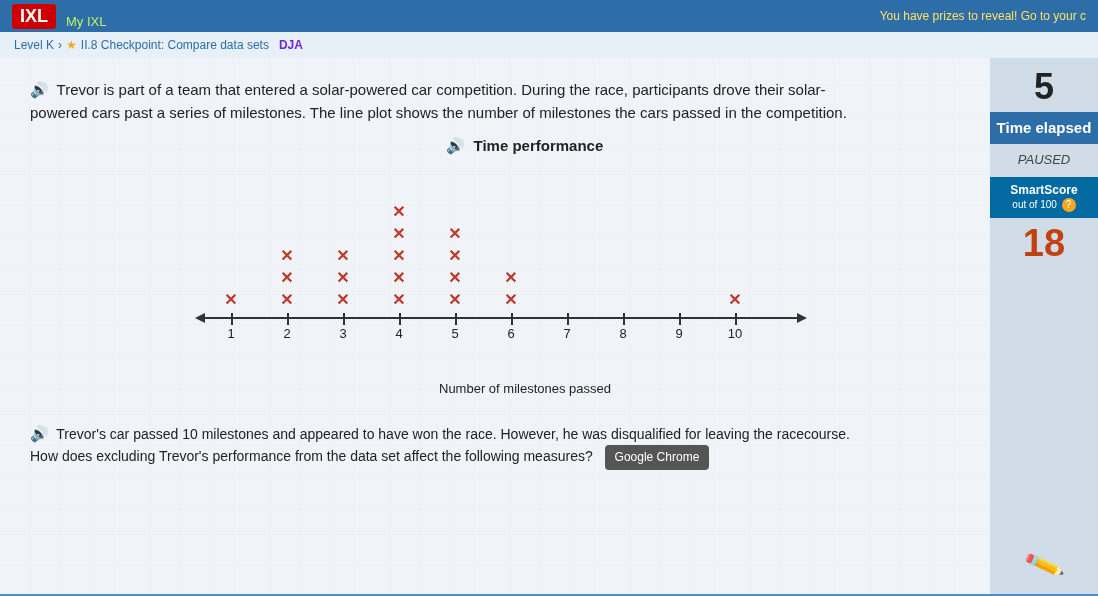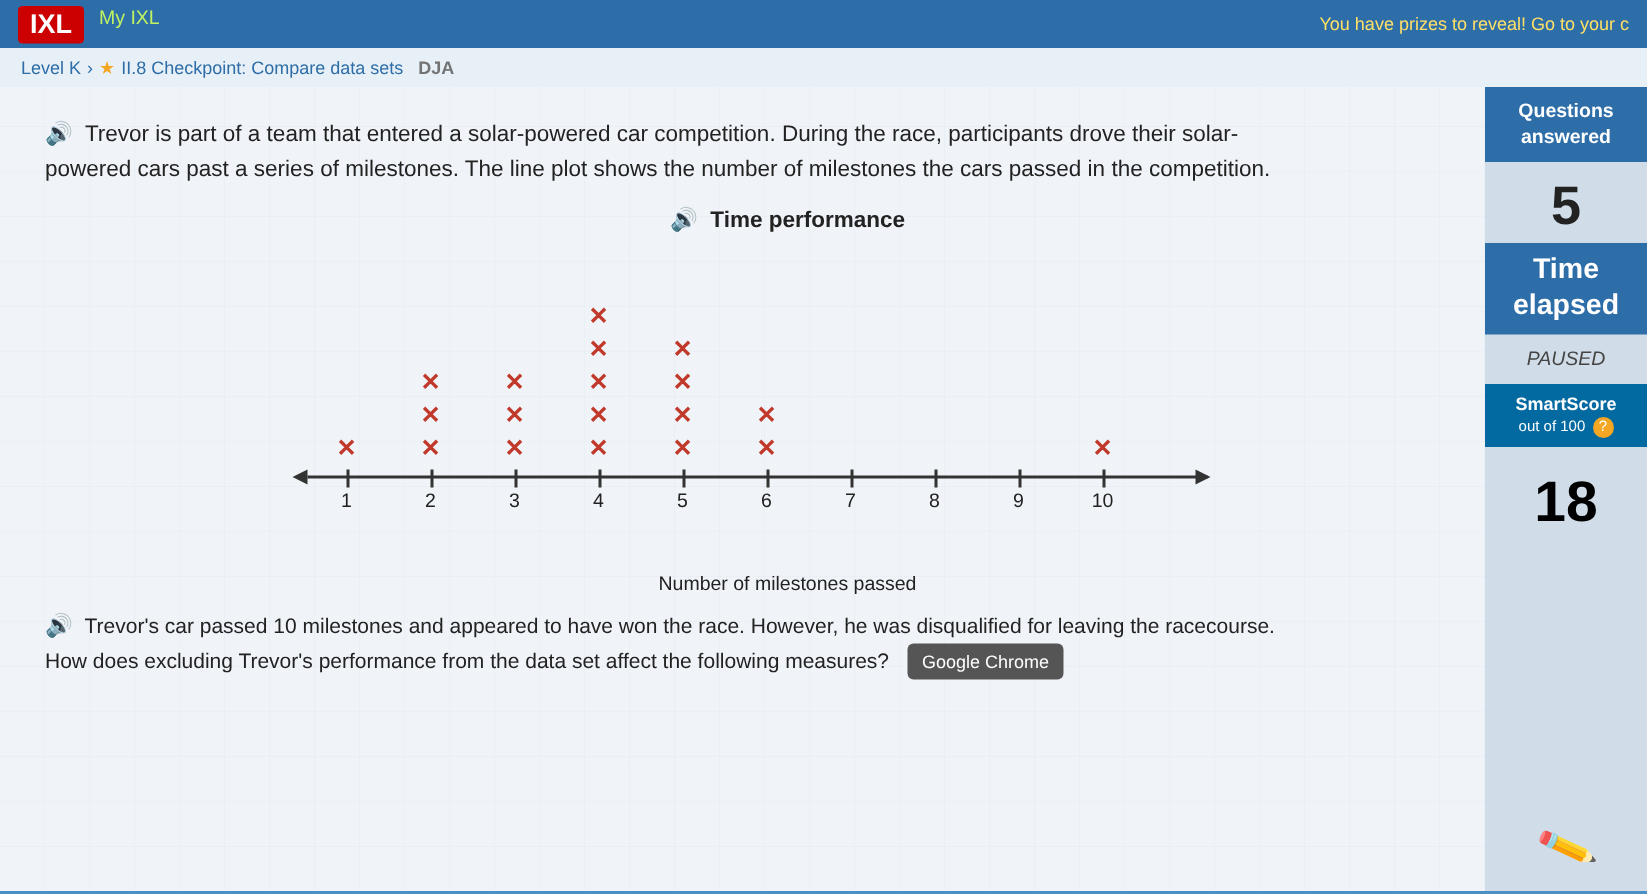--- a/index.html
+++ b/index.html
@@ -42,21 +42,21 @@
     .breadcrumb-bar {
       background: #e8f0f7;
       padding: 6px 14px;
       font-size: 12px;
       color: #2d6da8;
       display: flex;
       align-items: center;
       gap: 4px;
     }
     .breadcrumb-bar .star { color: #f5a623; }
-    .breadcrumb-bar .dja { color: #737373; font-weight: bold; margin-left: 6px; }
+    .breadcrumb-bar .dja { color: #6d28d9; font-weight: bold; margin-left: 6px; }
 
     
     .main-layout {
       display: flex;
       height: calc(596px - 32px - 28px);
     }
 
     
     .content-area {
       flex: 1;
@@ -170,21 +170,21 @@
       color: #222;
       margin-top: 20px;
       margin-left: 60px;
     }
 
     
     .bottom-question {
       font-size: 14px;
       color: #222;
       line-height: 1.55;
-      margin-top: 10px;
+      margin-top: 26px;
       max-width: 820px;
     }
 
     .google-chrome-badge {
       display: inline-block;
       background: #555;
       color: white;
       font-size: 12px;
       padding: 3px 10px;
       border-radius: 4px;
@@ -216,21 +216,21 @@
       font-weight: bold;
       color: #222;
       margin: 8px 0 4px 0;
     }
     .time-elapsed-box {
       background: #2d6da8;
       color: white;
       text-align: center;
       padding: 6px 6px;
       width: 100%;
-      font-size: 19px;
+      font-size: 15px;
       font-weight: bold;
       line-height: 1.3;
     }
     .paused-text {
       font-size: 13px;
       color: #444;
       font-style: italic;
       margin: 8px 0 4px 0;
     }
     .smartscore-box {
@@ -244,38 +244,38 @@
       line-height: 1.3;
       margin-top: 6px;
     }
     .smartscore-sub {
       font-size: 10px;
       font-weight: normal;
     }
     .smartscore-number {
       font-size: 38px;
       font-weight: bold;
-      color: #000000;
-      margin: 16px 0 0 0;
+      color: #c2410c;
+      margin: 4px 0 0 0;
     }
 
     .pencil-icon {
       margin-top: auto;
       margin-bottom: 12px;
       color: #2d6da8;
       font-size: 28px;
       transform: rotate(-20deg);
       display: inline-block;
     }
   </style>
 </head>
 <body>
 
 <div class="top-bar">
-  <div style="display:flex; align-items:flex-start; gap:10px;">
+  <div style="display:flex; align-items:flex-end; gap:10px;">
     <span class="logo">IXL</span>
     <span class="my-ixl">My IXL</span>
   </div>
   <span class="prizes-bar">You have prizes to reveal! Go to your c</span>
 </div>
 
 <div class="breadcrumb-bar">
   <span>Level K</span>
   <span>›</span>
   <span class="star">★</span>
@@ -368,23 +368,20 @@
     <div class="bottom-question">
       <span class="speaker-icon">🔊</span>
       <span>Trevor's car passed 10 milestones and appeared to have won the race. However, he was disqualified for leaving the racecourse. How does excluding Trevor's performance from the data set affect the following measures?</span>
       <span class="google-chrome-badge">Google Chrome</span>
     </div>
 
   </div>
 
   <div class="right-sidebar">
 
-    <div class="questions-answered-box">
-      <span>Questions answered</span>
-    </div>
     <div class="questions-count">5</div>
 
     <div class="time-elapsed-box">
       <span>Time elapsed</span>
     </div>
     <div class="paused-text">PAUSED</div>
 
     <div class="smartscore-box">
       <div>SmartScore</div>
       <div class="smartscore-sub">

